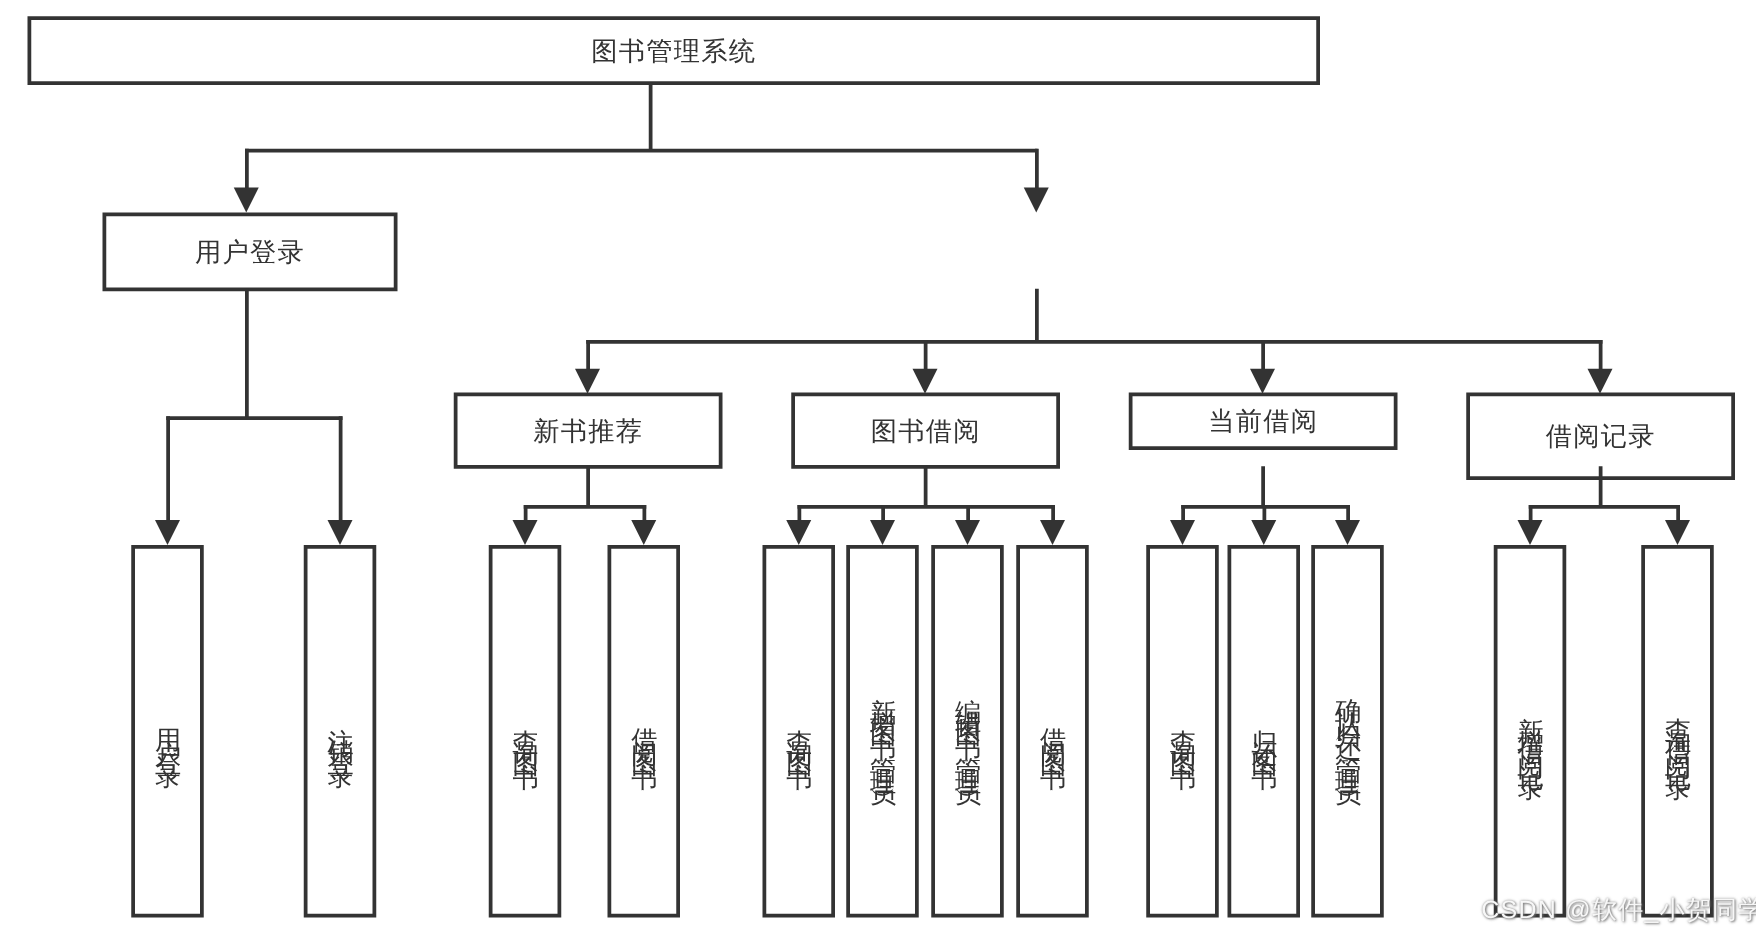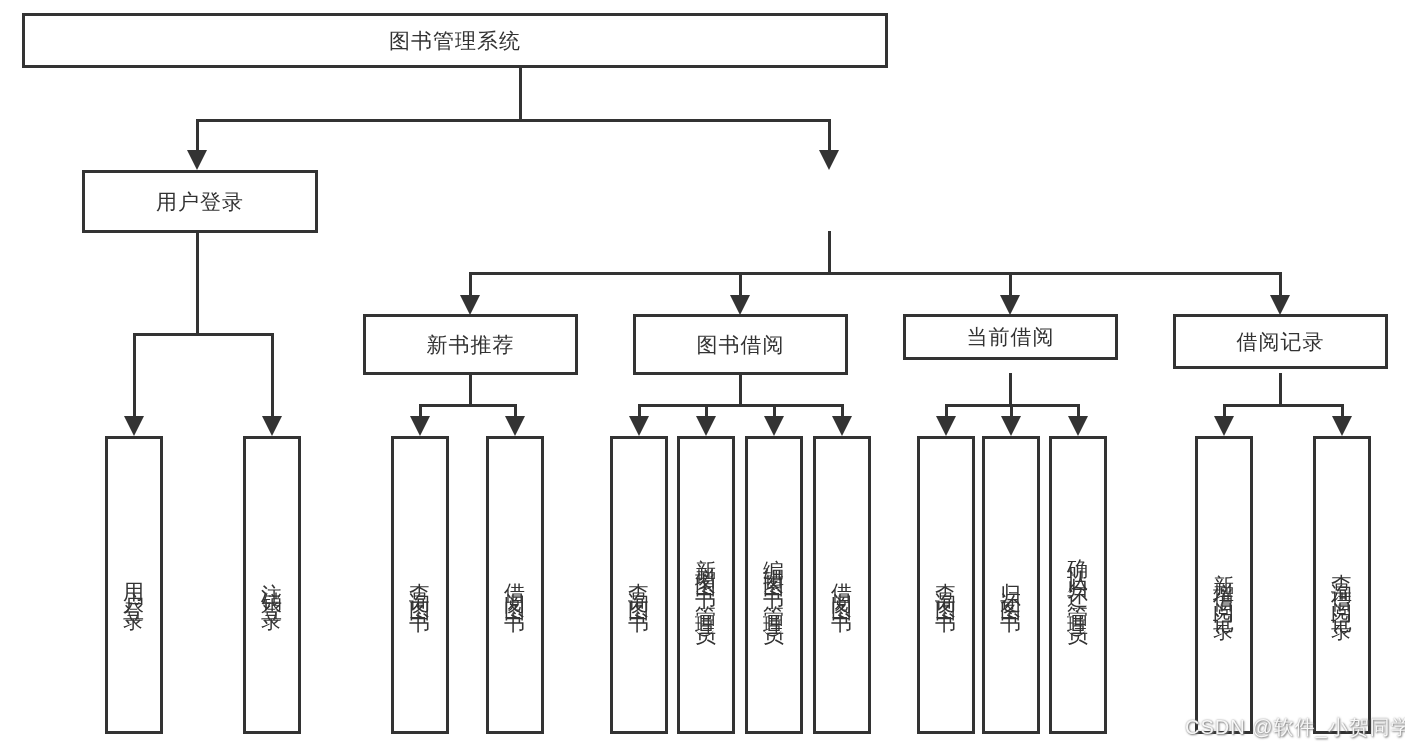--- a/index.html
+++ b/index.html
@@ -38,28 +38,28 @@
     font-size:20px;letter-spacing:1px;color:var(--wm);
     text-shadow:1px 1px 2px rgba(110,110,110,0.9),0 0 2px rgba(130,130,130,0.8);
     white-space:nowrap;
   }
 </style>
 </head>
 <body>
 
 <div id="canvas">
 
-  <div class="box" style="left:22px;top:13px;width:866px;height:55px">图书管理系统</div>
+  <div class="box" style="left:22px;top:13px;width:1034px;height:55px">图书管理系统</div>
 
   <div class="box" style="left:82px;top:170px;width:236px;height:63px">用户登录</div>
 
   <div class="box" style="left:363px;top:314px;width:215px;height:61px">新书推荐</div>
   <div class="box" style="left:633px;top:314px;width:215px;height:61px">图书借阅</div>
   <div class="box" style="left:903px;top:314px;width:215px;height:46px">当前借阅</div>
-  <div class="box" style="left:1173px;top:314px;width:215px;height:55px">借阅记录</div>
+  <div class="box" style="left:1173px;top:314px;width:215px;height:70px">借阅记录</div>
 
   <div class="box leaf" style="left:105px">用户登录</div>
   <div class="box leaf" style="left:243px">注销登录</div>
 
   <div class="box leaf" style="left:391px">查询图书</div>
   <div class="box leaf" style="left:486px">借阅图书</div>
 
   <div class="box leaf" style="left:610px">查询图书</div>
   <div class="box leaf" style="left:677px">新增图书（管理员）</div>
   <div class="box leaf" style="left:745px">编辑图书（管理员）</div>

